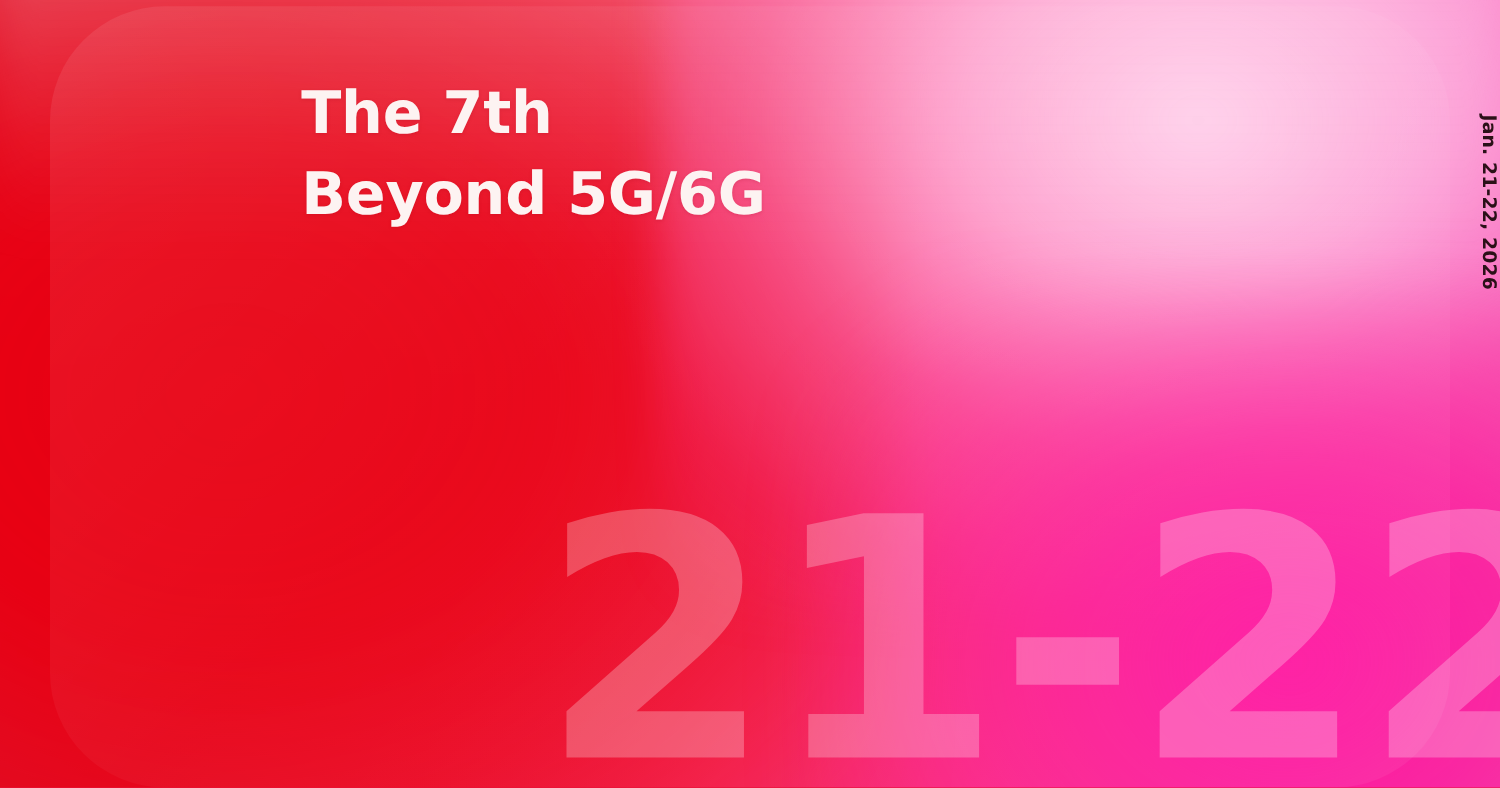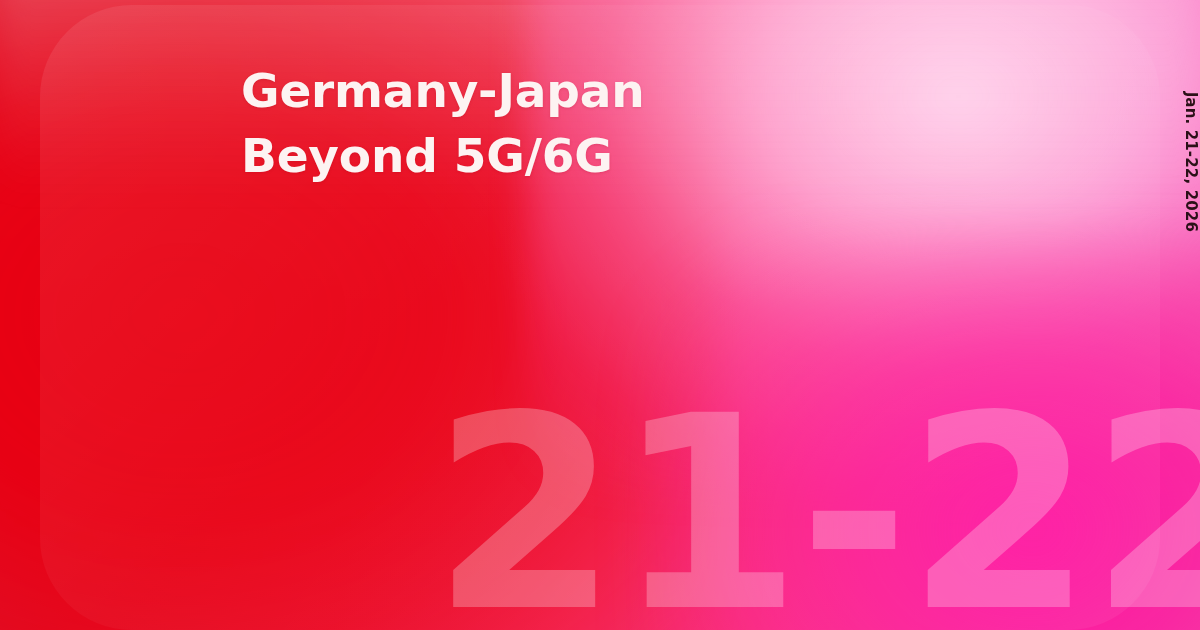--- a/index.html
+++ b/index.html
@@ -187,19 +187,19 @@
   <div class="bloom-red"></div>
   <div class="bloom-pink"></div>
   <div class="bloom-magenta"></div>
   <div class="bloom-top"></div>
   <div class="inner-panel"></div>
 
   <div class="big-date">21-22</div>
 
 
   <h1 class="title-block">
-    <span class="line">Germany-Japan</span>
+    <span class="line">The 7th</span>
     <span class="line">Beyond 5G/6G</span>
   </h1>
 
   <div class="side-date">Jan. 21-22, 2026</div>
 
 </div>
 
 </body></html>

